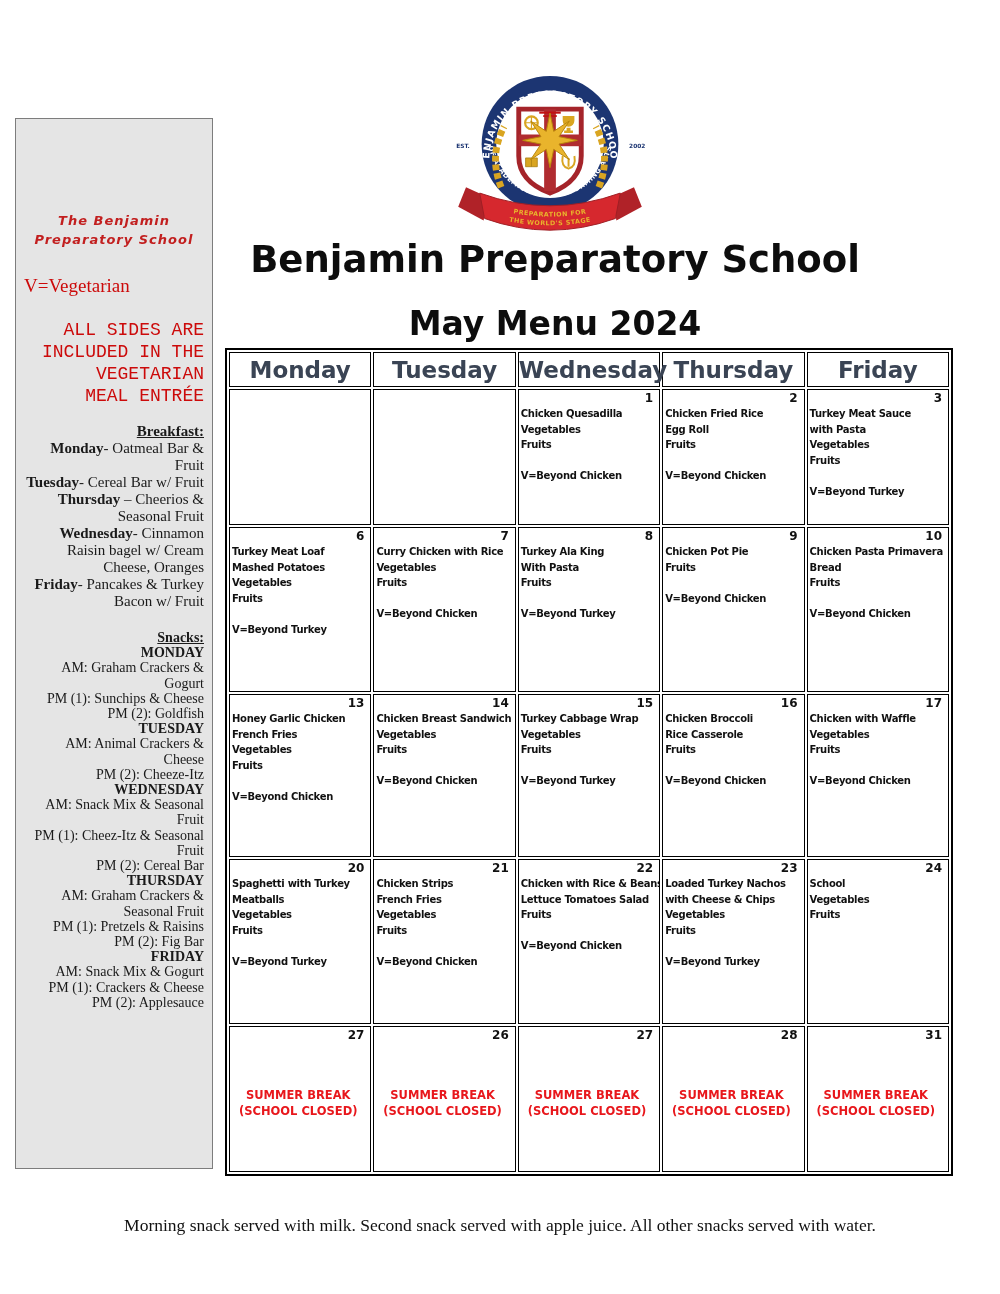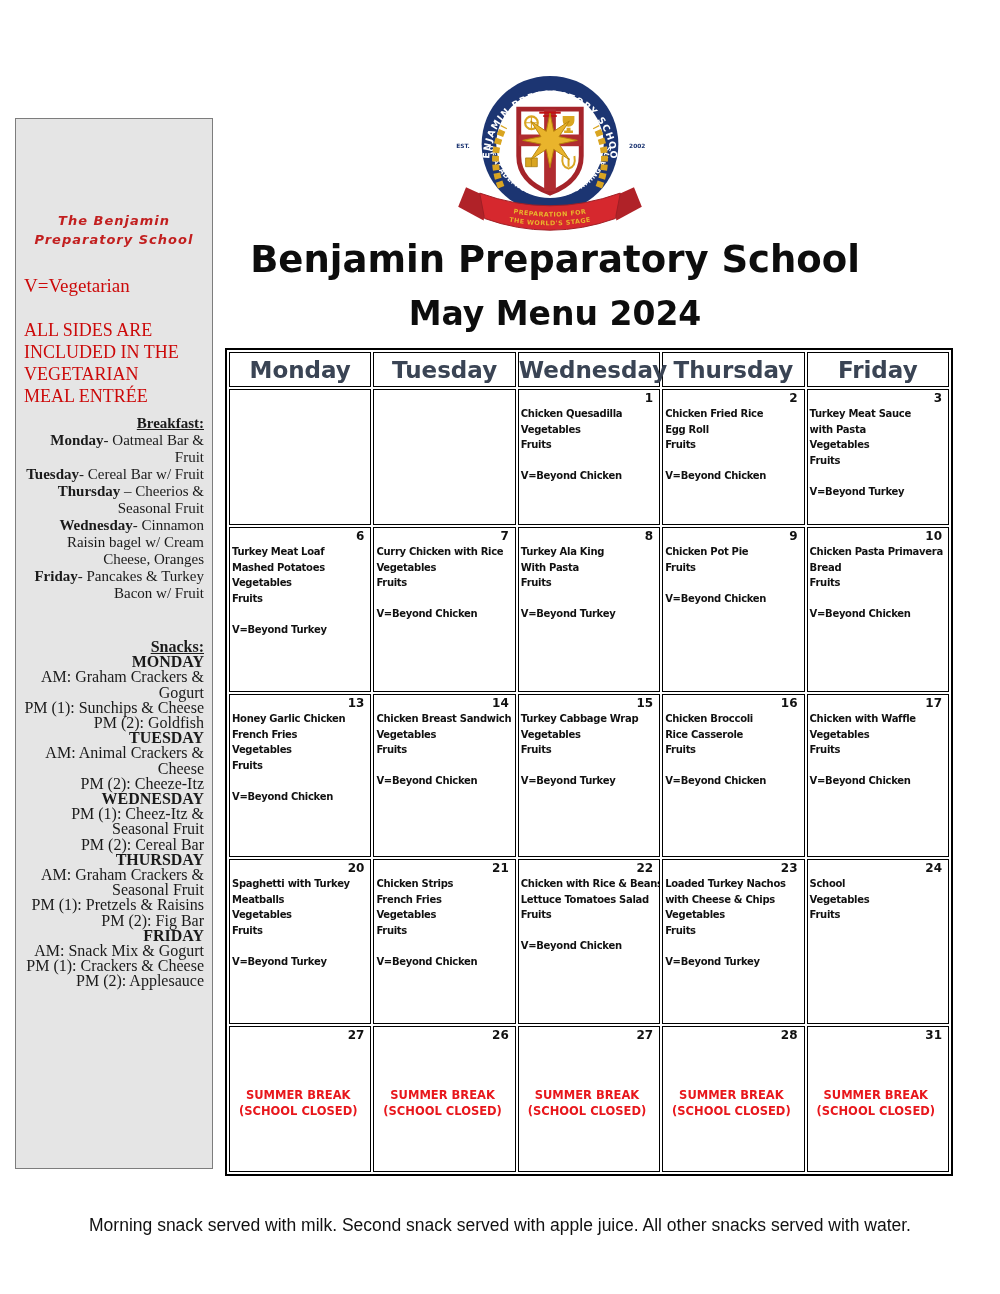--- a/index.html
+++ b/index.html
@@ -8,33 +8,33 @@
     font-family:"DejaVu Sans",sans-serif;color:#111;overflow:hidden;
   }
   
   .sidebar{
     position:absolute;left:15px;top:118px;width:198px;height:1051px;
     border:1px solid #7d7d7d;box-sizing:border-box;padding:6px 8px;background:#e5e5e5;
   }
   .sb-title{margin-top:86px;text-align:center;color:#c21f1f;font-weight:bold;font-style:italic;
     font-size:13px;line-height:19px;letter-spacing:1px;}
   .sb-veg{margin-top:26px;color:#cc0a0a;font-family:"Liberation Serif",serif;font-size:19px;text-align:left;}
-  .sb-sides{margin-top:22px;color:#cc0a0a;font-family:Liberation Serif, serif;font-size:18px;line-height:22px;}
+  .sb-sides{margin-top:22px;color:#cc0a0a;font-family:Liberation Mono, monospace;font-size:18px;line-height:22px;text-align:right;}
   .sb-block{font-family:"Liberation Serif",serif;text-align:right;color:#1a1a1a;}
-  .breakfast{margin-top:8px;font-size:15px;line-height:17px;}
-  .snacks{margin-top:37px;font-size:16px;line-height:15.2px;}
+  .breakfast{margin-top:16px;font-size:15px;line-height:17px;}
+  .snacks{margin-top:20px;font-size:14px;line-height:15.2px;}
   .sb-heading{font-weight:bold;text-decoration:underline;}
   .bk-item .bold{font-weight:bold;}
   .snack-day{font-weight:bold;}
   
   .logo{position:absolute;left:452px;top:72px;width:196px;height:166px;}
   
   .title1{position:absolute;left:165px;top:238px;width:780px;text-align:center;
     font-size:37px;font-weight:bold;color:#0d0d0d;}
-  .title2{position:absolute;left:165px;top:294px;width:780px;text-align:center;
+  .title2{position:absolute;left:165px;top:304px;width:780px;text-align:center;
     font-size:33px;font-weight:bold;color:#0d0d0d;}
   
   .calendar{
     position:absolute;left:225px;top:348px;width:728px;
     border-collapse:separate;border-spacing:2px;background:#fff;
     border:2px solid #000;table-layout:fixed;
   }
   .calendar th{
     border:1px solid #000;color:#3a4454;font-size:23px;font-weight:bold;
     height:33px;padding:0;font-family:"DejaVu Sans",sans-serif;
@@ -45,21 +45,21 @@
   }
   tr.w1 td{height:131px;} tr.w2 td{height:160px;} tr.w3 td{height:158px;}
   tr.w4 td{height:160px;margin-top:47px;} tr.w5 td{height:141px;}
   .date{font-size:12px;font-weight:bold;text-align:right;line-height:14px;margin-bottom:1px;}
   .lines{text-align:left;font-size:10px;line-height:15.5px;letter-spacing:-0.3px;}
   .line{white-space:nowrap;}
   td.closed .cl-lines{padding-top:44px;color:#e8171c;font-size:11.5px;line-height:16px;
     text-align:center;letter-spacing:0;}
   
   .footer{position:absolute;left:0;top:1215px;width:1000px;text-align:center;
-    font-family:Liberation Sans, sans-serif;font-size:17.5px;color:#111;}
+    font-family:Liberation Serif, serif;font-size:17.5px;color:#111;}
 </style>
 </head>
 <body>
 
 <div class="sidebar">
   <div class="sb-title">
       <div>The Benjamin</div>
       <div>Preparatory School</div>
     </div>
   <div class="sb-veg">V=Vegetarian</div>
@@ -85,20 +85,21 @@
     <div class="sb-heading">Snacks:</div>
     <div>
         <div class="snack-day">MONDAY</div>
         <div class="snack-item">AM: Graham Crackers &amp; Gogurt</div>
         <div class="snack-item">PM (1): Sunchips &amp; Cheese</div>
         <div class="snack-item">PM (2): Goldfish</div>
         <div class="snack-day">TUESDAY</div>
         <div class="snack-item">AM: Animal Crackers &amp; Cheese</div>
         <div class="snack-item">PM (2): Cheeze-Itz</div>
         <div class="snack-day">WEDNESDAY</div>
+        <div class="snack-item">AM: Snack Mix &amp; Seasonal Fruit</div>
         <div class="snack-item">PM (1): Cheez-Itz &amp; Seasonal Fruit</div>
         <div class="snack-item">PM (2): Cereal Bar</div>
         <div class="snack-day">THURSDAY</div>
         <div class="snack-item">AM: Graham Crackers &amp; Seasonal Fruit</div>
         <div class="snack-item">PM (1): Pretzels &amp; Raisins</div>
         <div class="snack-item">PM (2): Fig Bar</div>
         <div class="snack-day">FRIDAY</div>
         <div class="snack-item">AM: Snack Mix &amp; Gogurt</div>
         <div class="snack-item">PM (1): Crackers &amp; Cheese</div>
         <div class="snack-item">PM (2): Applesauce</div>

